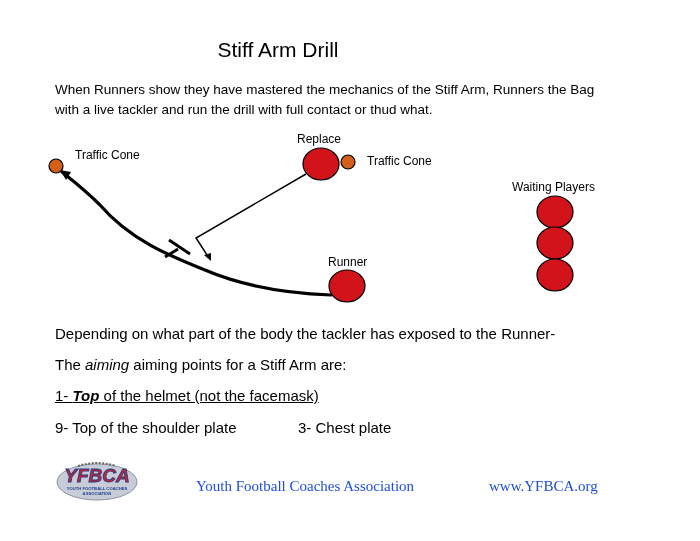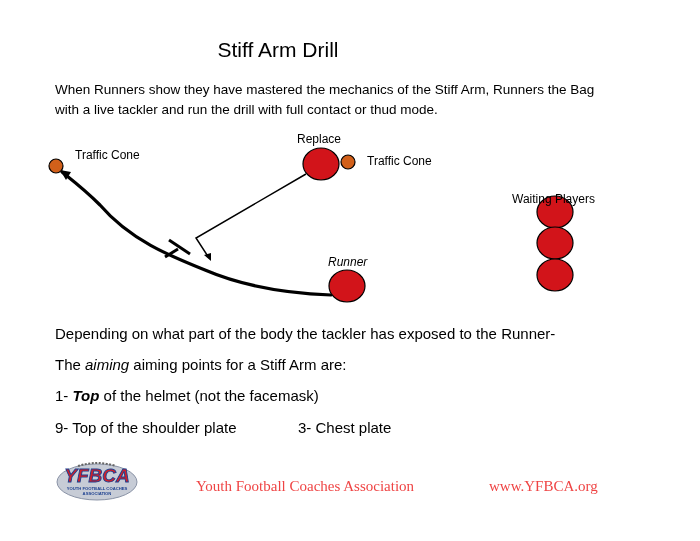--- a/index.html
+++ b/index.html
@@ -7,38 +7,38 @@
          font-family: "Liberation Sans", "DejaVu Sans", sans-serif; color: #000; }
   .abs { position: absolute; white-space: nowrap; }
   #title { left: 0; width: 556px; top: 38px; text-align: center; font-size: 21px; }
   .intro { left: 55px; font-size: 13.5px; }
   #intro1 { top: 82px; }
   #intro2 { top: 102px; }
   .lbl { font-size: 12px; }
   .body-line { left: 55px; font-size: 15px; }
   #dep { top: 325px; text-align: right; }
   #ideal { top: 356px; }
-  #p1 { top: 387px; }
+  #p1 { top: 387px; text-decoration: underline; }
   #p2 { top: 419px; }
   #p3 { left: 298px; top: 419px; font-size: 15px; }
   em.it { font-style: italic; }
   strong.bi { font-style: italic; font-weight: bold; }
   svg#diagram { position: absolute; left: 0; top: 0; }
-  .footer-text { font-family: "Liberation Serif", "DejaVu Serif", serif; color: #ef4444;
+  .footer-text { font-family: "Liberation Serif", "DejaVu Serif", serif; color: #1d4ed8;
                  font-size: 15px; top: 478px; }
   #org-name { left: 196px; }
   #org-url { left: 489px; }
   #logo { position: absolute; left: 54px; top: 458px; width: 86px; height: 44px; }
 </style>
 </head>
 <body>
 
 <div id="title" class="abs">Stiff Arm Drill</div>
 <div id="intro1" class="abs intro">When Runners show they have mastered the mechanics of the Stiff Arm,  Runners the Bag</div>
-<div id="intro2" class="abs intro">with a live tackler and run the drill with full contact or thud mode.</div>
+<div id="intro2" class="abs intro">with a live tackler and run the drill with full contact or thud what.</div>
 
 <svg id="diagram" width="700" height="320">
 
   <path d="M 331 295 C 280 293, 240 285, 205 270 C 170 256, 130 240, 100 205 C 85 190, 72 180, 62 172" fill="none" stroke="#000" stroke-width="3.2" stroke-linecap="round"></path>
 
   <path d="M 60 170 L 71 172 L 66 180 Z" fill="#000"></path>
 
   <line x1="165" y1="257" x2="178" y2="249" stroke="#000" stroke-width="3"></line>
   <line x1="169" y1="240" x2="190" y2="254" stroke="#000" stroke-width="3"></line>
 
@@ -53,22 +53,22 @@
   <ellipse cx="347" cy="286" rx="18" ry="16" fill="#d2141a" stroke="#000" stroke-width="1.2"></ellipse>
 
   <ellipse cx="555" cy="212" rx="18" ry="16" fill="#d2141a" stroke="#000" stroke-width="1.2"></ellipse>
   <ellipse cx="555" cy="243" rx="18" ry="16" fill="#d2141a" stroke="#000" stroke-width="1.2"></ellipse>
   <ellipse cx="555" cy="275" rx="18" ry="16" fill="#d2141a" stroke="#000" stroke-width="1.2"></ellipse>
 </svg>
 
 <div class="abs lbl" style="left:75px; top:148px;">Traffic Cone</div>
 <div class="abs lbl" style="left:297px; top:132px;">Replace</div>
 <div class="abs lbl" style="left:367px; top:154px;">Traffic Cone</div>
-<div class="abs lbl" style="left:512px; top:180px;margin-top:12px;">Waiting Players</div>
-<div class="abs lbl" style="left:328px; top:255px;font-style:italic;">Runner</div>
+<div class="abs lbl" style="left:512px; top:180px;">Waiting Players</div>
+<div class="abs lbl" style="left:328px; top:255px;">Runner</div>
 
 <div id="dep" class="abs body-line">Depending on what part of the body the tackler has exposed to the Runner-</div>
 <div id="ideal" class="abs body-line"><span>The </span><em class="it">aiming</em><span> aiming points for a Stiff Arm are:</span></div>
 <div id="p1" class="abs body-line"><span>1- </span><strong class="bi">Top</strong><span> of the helmet (not the facemask)</span></div>
 <div id="p2" class="abs body-line">9- Top of the shoulder plate</div>
 <div id="p3" class="abs">3- Chest plate</div>
 
 <svg id="logo" viewBox="0 0 86 44">
   <ellipse cx="43" cy="24" rx="40" ry="18" fill="#c7ccd6" stroke="#8a93a6" stroke-width="1"></ellipse>
   <path d="M 24 8 Q 43 2 62 8" fill="none" stroke="#666" stroke-width="2" stroke-dasharray="2 1.5"></path>

